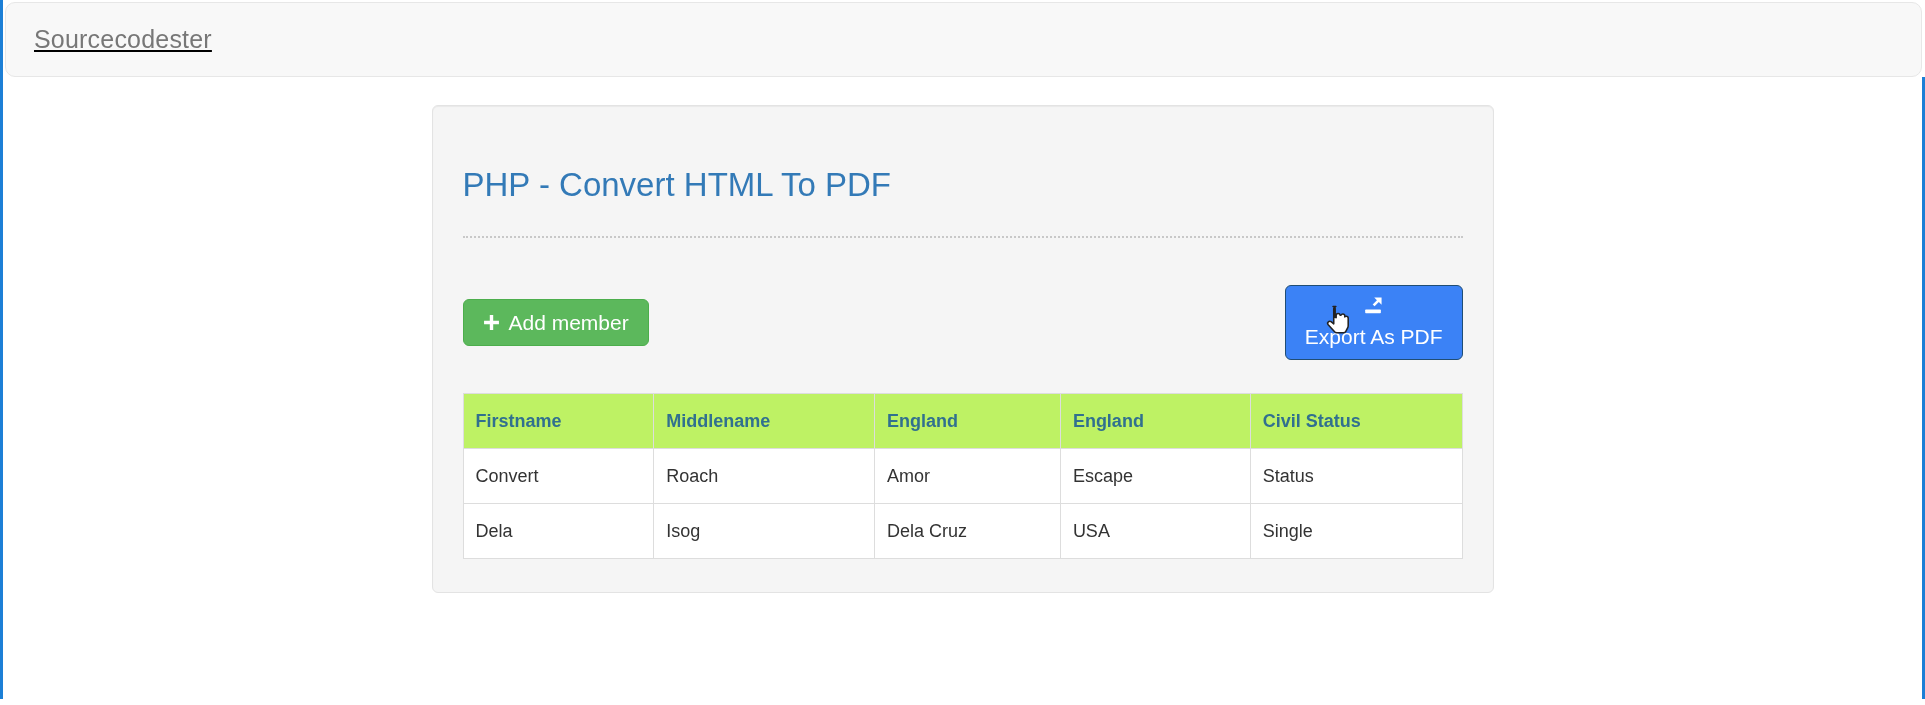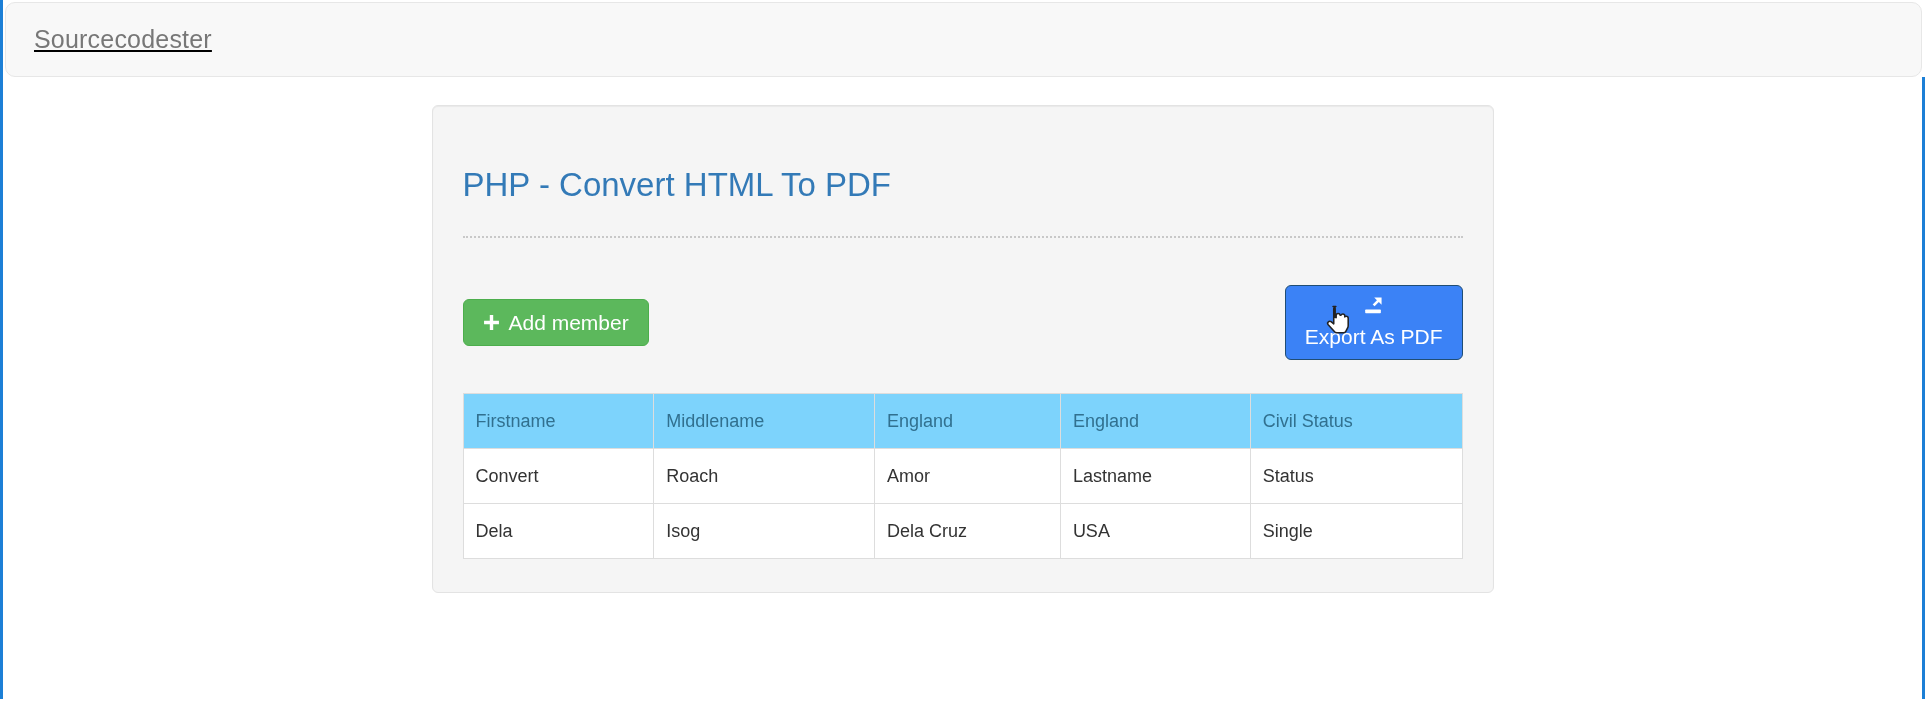--- a/index.html
+++ b/index.html
@@ -99,23 +99,23 @@
     background: #ffffff;
   }
   .members-table th, .members-table td {
     border: 1px solid #dddddd;
     text-align: left;
     padding: 15px 12px;
     font-size: 18px;
     line-height: 24px;
   }
   .members-table th {
-    background: #7dd3fc;
+    background: #bef264;
     color: #31708f;
-    font-weight: normal;
+    font-weight: bold;
   }
   .members-table td { color: #333333; }
   
   .cursor-overlay {
     position: absolute;
     left: 1320px;
     top: 303px;
     z-index: 20;
     pointer-events: none;
   }
@@ -173,21 +173,21 @@
           <th>England</th>
           <th>England</th>
           <th>Civil Status</th>
         </tr>
       </thead>
       <tbody>
         <tr>
           <td>Convert</td>
           <td>Roach</td>
           <td>Amor</td>
-          <td>Lastname</td>
+          <td>Escape</td>
           <td>Status</td>
         </tr>
         <tr>
           <td>Dela</td>
           <td>Isog</td>
           <td>Dela Cruz</td>
           <td>USA</td>
           <td>Single</td>
         </tr>
       </tbody>

